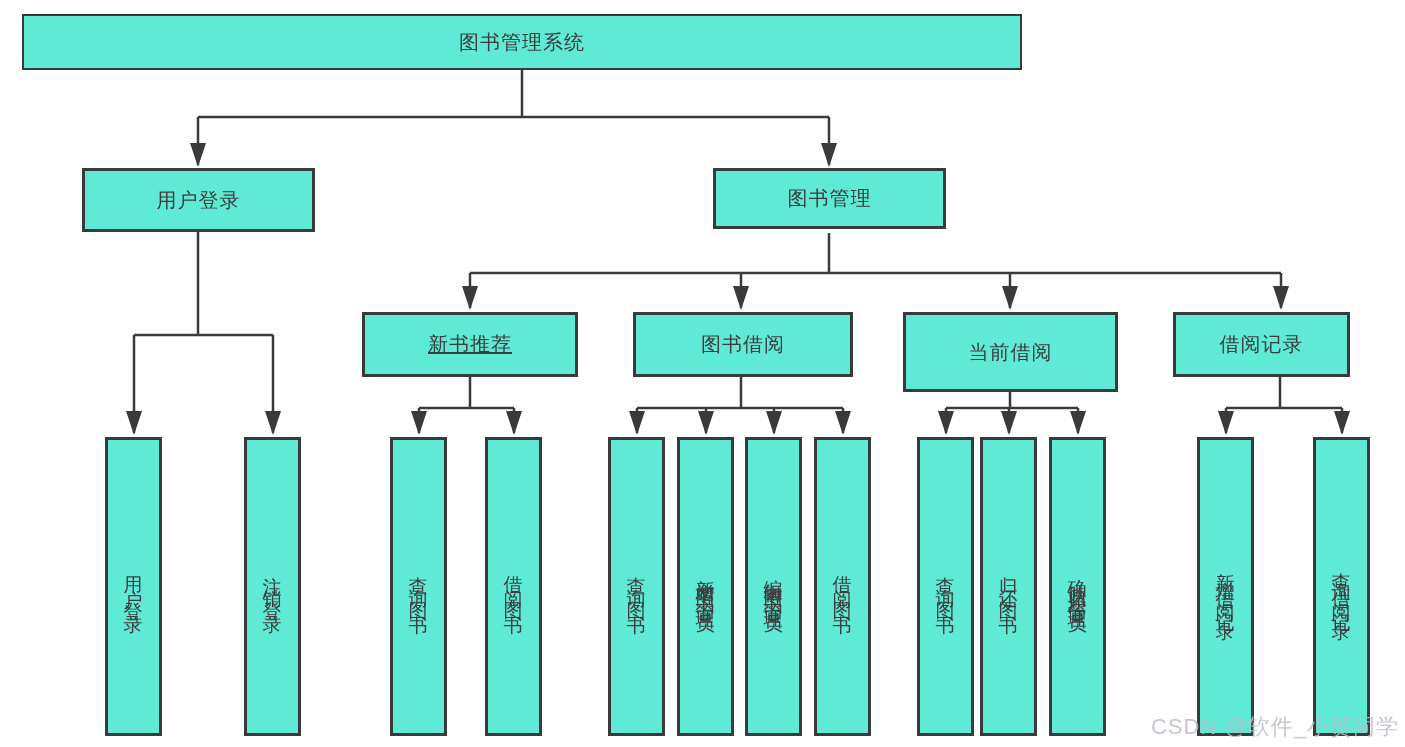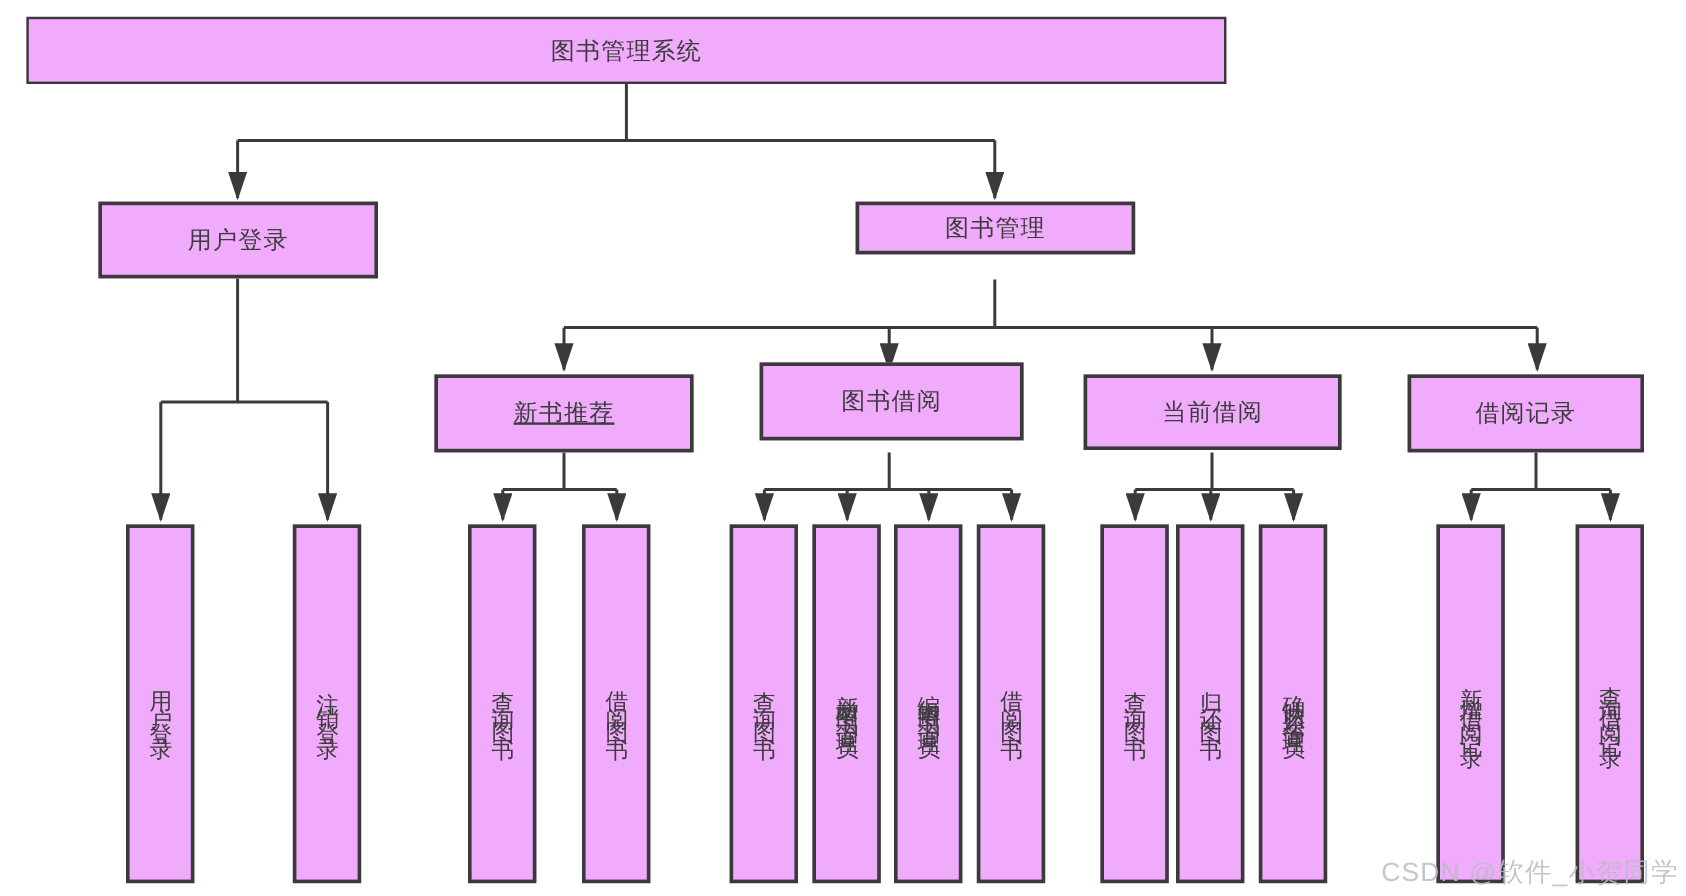--- a/index.html
+++ b/index.html
@@ -6,21 +6,21 @@
   body{
     width:1405px;height:747px;overflow:hidden;position:relative;
     background:var(--bg,#ffffff);
     font-family:"Liberation Sans","DejaVu Sans",sans-serif;
   }
   #canvas{position:relative;width:1405px;height:747px;}
   #wires{position:absolute;left:0;top:0;z-index:1;}
   #wires path,#wires line{stroke:var(--line,#3a3a3a);stroke-width:2.5;fill:none;}
   #wires marker path{fill:var(--line,#3a3a3a);stroke:none;}
   .box{
-    position:absolute;box-sizing:border-box;background:#f0abfc;
+    position:absolute;box-sizing:border-box;background:#5eead4;
     border:3px solid var(--line,#3a3a3a);z-index:2;
     display:flex;align-items:center;justify-content:center;
     color:var(--text,#3c3c3c);
   }
   .box.root{border-width:2.5px;}
   .hlabel{font-size:20px;letter-spacing:1px;white-space:nowrap;}
   .leaf{width:57px;top:437px;height:299px;}
   .leaf-label{
     writing-mode:vertical-rl;text-orientation:mixed;
     font-size:19px;line-height:1;white-space:nowrap;
@@ -90,34 +90,34 @@
     </g>
   </svg>
 
   <div class="box root" style="left:22px;top:14px;width:1000px;height:56px;">
     <span class="hlabel">图书管理系统</span>
   </div>
 
   <div class="box" style="left:82px;top:168px;width:233px;height:64px;">
     <span class="hlabel">用户登录</span>
   </div>
-  <div class="box" style="left:713px;top:168px;width:233px;height:44px;">
+  <div class="box" style="left:713px;top:168px;width:233px;height:61px;">
     <span class="hlabel">图书管理</span>
   </div>
 
   <div class="box" style="left:362px;top:312px;width:216px;height:65px;text-decoration:underline;">
     <span class="hlabel">新书推荐</span>
   </div>
-  <div class="box" style="left:633px;top:302px;width:220px;height:65px;">
+  <div class="box" style="left:633px;top:312px;width:220px;height:65px;">
     <span class="hlabel">图书借阅</span>
   </div>
-  <div class="box" style="left:903px;top:312px;width:215px;height:63px;">
+  <div class="box" style="left:903px;top:312px;width:215px;height:80px;">
     <span class="hlabel">当前借阅</span>
   </div>
-  <div class="box" style="left:1173px;top:312px;width:197px;height:65px;">
+  <div class="box" style="left:1173px;top:312px;width:177px;height:65px;">
     <span class="hlabel">借阅记录</span>
   </div>
 
   <div class="box leaf" style="left:105px;">
     <span class="leaf-label" style="letter-spacing: 13px;">用户登录</span>
   </div>
   <div class="box leaf" style="left:244px;">
     <span class="leaf-label" style="letter-spacing: 13px;">注销登录</span>
   </div>
 

